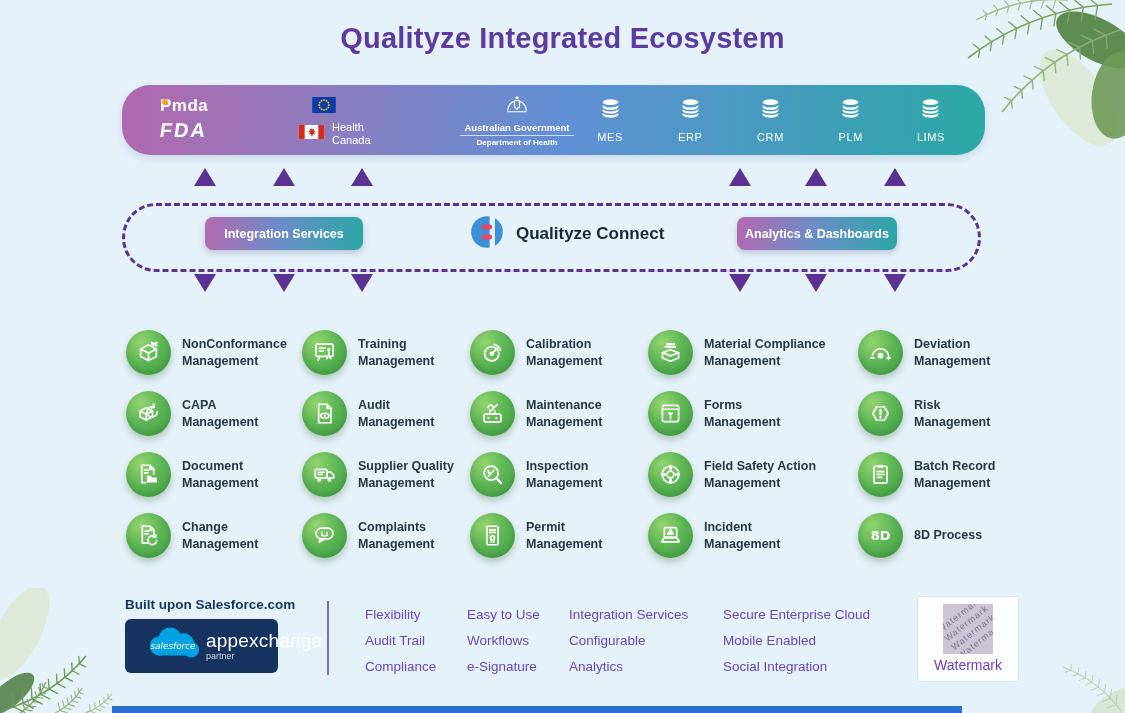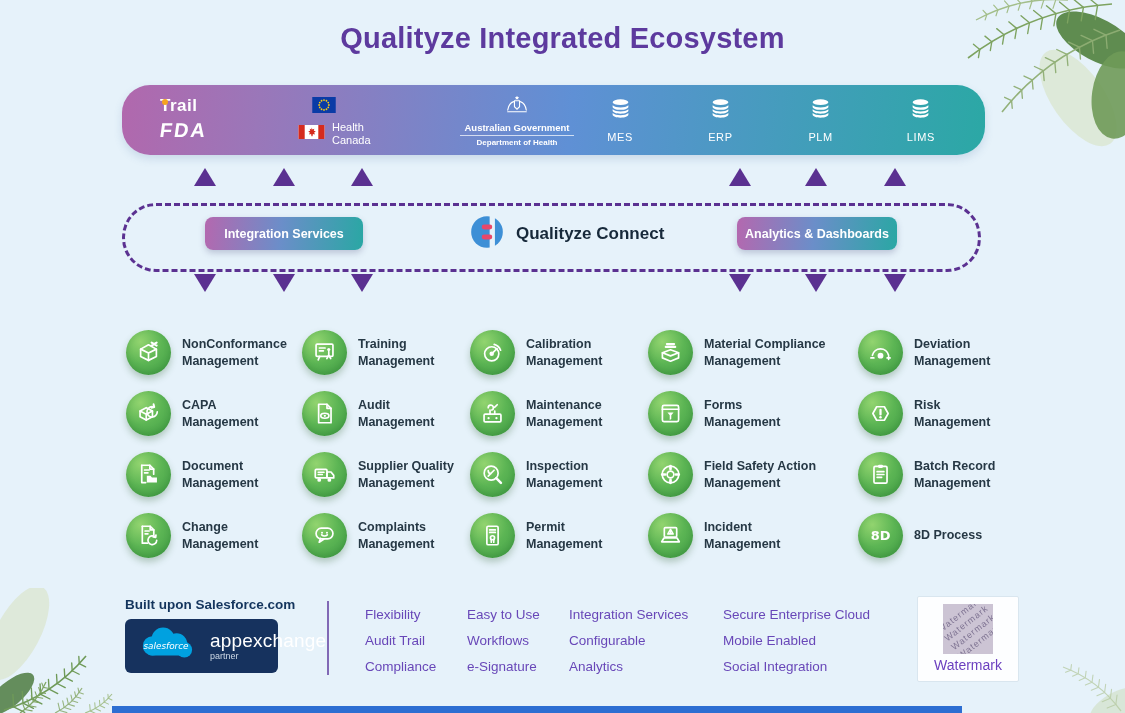--- a/index.html
+++ b/index.html
@@ -51,21 +51,21 @@
     grid-template-columns:176px 168px 178px 210px 1fr;grid-auto-rows:61px;}
   .module{display:flex;align-items:center;gap:11px;}
   .mod-icon{width:45px;height:45px;border-radius:50%;flex:0 0 45px;display:flex;align-items:center;justify-content:center;
     background:radial-gradient(circle at 32% 26%,#92d46f 0%,#5cb554 48%,#3f9d45 100%);
     box-shadow:0 4px 7px rgba(40,90,40,.28), inset 0 -3px 6px rgba(0,60,0,.15);}
   .mod-label{font-size:12.5px;font-weight:600;color:#263845;line-height:1.3;}
 
   
   .built-upon{position:absolute;left:125px;top:597px;font-size:13.5px;font-weight:700;color:#14355d;}
   .sf-badge{position:absolute;left:125px;top:619px;width:153px;height:54px;background:#16325e;border-radius:6px;
-    display:flex;align-items:center;padding-left:12px;box-sizing:border-box;gap:15px;}
+    display:flex;align-items:center;padding-left:19px;box-sizing:border-box;gap:4px;}
   .sf-texts{color:#fff;line-height:1;}
   .sf-title{font-size:19px;font-weight:400;letter-spacing:.2px;}
   .sf-sub{font-size:9px;color:#cdd8e6;margin-top:2px;}
   .vdiv{position:absolute;left:327px;top:601px;width:2px;height:74px;background:#6f51a8;opacity:.85;}
   .feat-col{position:absolute;top:602px;color:#6847b8;font-size:13.5px;}
   .feat-col p{margin:0;line-height:26px;white-space:nowrap;}
   .wm-box{position:absolute;left:917px;top:596px;width:102px;height:86px;background:#fdfeff;
     border:1px solid #d9e6ef;border-radius:2px;text-align:center;box-sizing:border-box;}
   .wm-pattern{width:50px;height:50px;margin:7px auto 3px;background:#ccc4d4;overflow:hidden;position:relative;}
   .wm-pattern-inner{position:absolute;left:-18px;top:2px;width:90px;transform:rotate(-38deg);transform-origin:center;
@@ -81,21 +81,21 @@
 </style>
 </head>
 <body>
 
 <div id="stage">
 
   <div class="title">Qualityze Integrated Ecosystem</div>
 
   <div class="topbar">
     <div class="pmda">
-      <div class="pmda-word"><span class="pmda-dot"></span><span>Trail</span></div>
+      <div class="pmda-word"><span class="pmda-dot"></span><span>Pmda</span></div>
       <div class="fda-word">FDA</div>
     </div>
     <div class="hc">
       <div class="hc-top">
         <svg id="eu-flag" width="24" height="16" viewBox="0 0 22 15">
             <rect width="22" height="15" fill="#0a3ba6"></rect>
             <circle cx="11" cy="2.9000000000000004" r="0.85" fill="#f7c917"></circle>
             <circle cx="13.299999999999999" cy="3.516283142591582" r="0.85" fill="#f7c917"></circle>
             <circle cx="14.983716857408417" cy="5.199999999999999" r="0.85" fill="#f7c917"></circle>
             <circle cx="15.6" cy="7.5" r="0.85" fill="#f7c917"></circle>
@@ -155,20 +155,29 @@
             </svg></span>
           <span class="sys-label">ERP</span>
         </div>
         <div class="sys-cell">
           <span><svg viewBox="0 0 24 24" width="27" height="27">
               <ellipse cx="12" cy="4.6" rx="7" ry="2.5" fill="#fff"></ellipse>
               <path d="M5 7.3c1.6 1.3 4 2 7 2s5.4-.7 7-2v1.5c0 1.4-3.1 2.6-7 2.6s-7-1.2-7-2.6z" fill="#fff"></path>
               <path d="M5 10.8c1.6 1.3 4 2 7 2s5.4-.7 7-2v1.5c0 1.4-3.1 2.6-7 2.6s-7-1.2-7-2.6z" fill="#fff"></path>
               <path d="M5 14.3c1.6 1.3 4 2 7 2s5.4-.7 7-2v1.5c0 1.4-3.1 2.6-7 2.6s-7-1.2-7-2.6z" fill="#fff"></path>
             </svg></span>
+          <span class="sys-label">CRM</span>
+        </div>
+        <div class="sys-cell">
+          <span><svg viewBox="0 0 24 24" width="27" height="27">
+              <ellipse cx="12" cy="4.6" rx="7" ry="2.5" fill="#fff"></ellipse>
+              <path d="M5 7.3c1.6 1.3 4 2 7 2s5.4-.7 7-2v1.5c0 1.4-3.1 2.6-7 2.6s-7-1.2-7-2.6z" fill="#fff"></path>
+              <path d="M5 10.8c1.6 1.3 4 2 7 2s5.4-.7 7-2v1.5c0 1.4-3.1 2.6-7 2.6s-7-1.2-7-2.6z" fill="#fff"></path>
+              <path d="M5 14.3c1.6 1.3 4 2 7 2s5.4-.7 7-2v1.5c0 1.4-3.1 2.6-7 2.6s-7-1.2-7-2.6z" fill="#fff"></path>
+            </svg></span>
           <span class="sys-label">PLM</span>
         </div>
         <div class="sys-cell">
           <span><svg viewBox="0 0 24 24" width="27" height="27">
               <ellipse cx="12" cy="4.6" rx="7" ry="2.5" fill="#fff"></ellipse>
               <path d="M5 7.3c1.6 1.3 4 2 7 2s5.4-.7 7-2v1.5c0 1.4-3.1 2.6-7 2.6s-7-1.2-7-2.6z" fill="#fff"></path>
               <path d="M5 10.8c1.6 1.3 4 2 7 2s5.4-.7 7-2v1.5c0 1.4-3.1 2.6-7 2.6s-7-1.2-7-2.6z" fill="#fff"></path>
               <path d="M5 14.3c1.6 1.3 4 2 7 2s5.4-.7 7-2v1.5c0 1.4-3.1 2.6-7 2.6s-7-1.2-7-2.6z" fill="#fff"></path>
             </svg></span>
           <span class="sys-label">LIMS</span>

